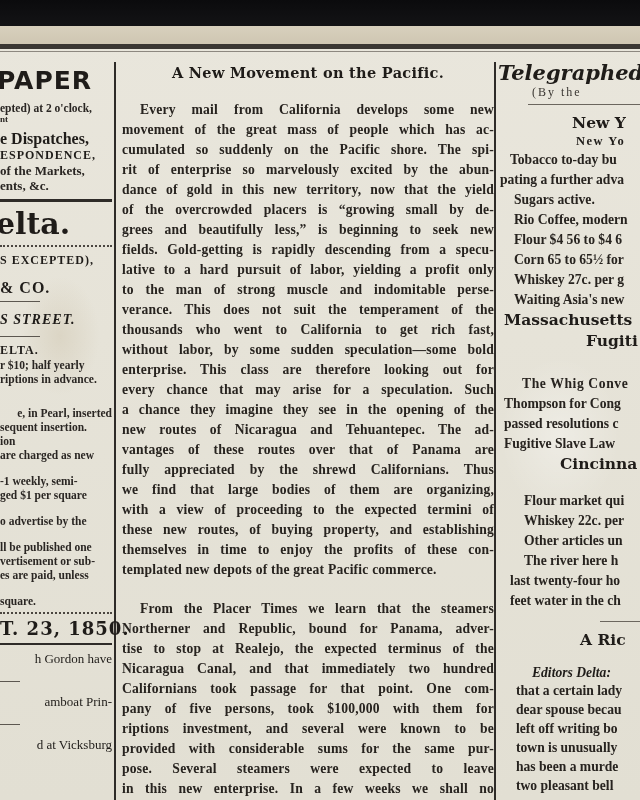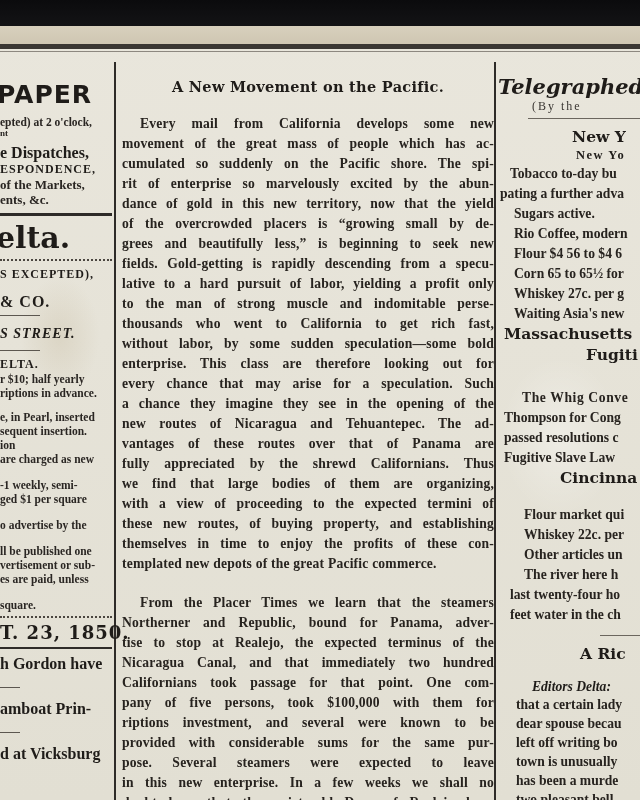--- a/index.html
+++ b/index.html
@@ -24,34 +24,34 @@
       position:absolute; left:0; top:18px; width:640px; height:5px;
       background:#3a3632;
     }
     .edge-rule2 {
       position:absolute; left:0; top:25px; width:640px; height:1px;
       background:#8d8880;
     }
     .col-rule {
       position:absolute; top:36px; width:2px; height:740px; background:#2e2b28;
     }
-    .col { position:absolute; top:48px; color:#1f1c19; }
+    .col { position:absolute; top:34px; color:#1f1c19; }
     .col-left { left:0; width:112px; }
     .col-mid { left:122px; width:372px; }
     .col-right { left:500px; width:150px; }
 
     
     .l-title { font-family:"DejaVu Sans",sans-serif; font-weight:bold; font-size:25px; letter-spacing:1px; margin:6px 0 0 -3px; white-space:nowrap; }
     .l-line { font-family:"Liberation Serif",serif; font-size:11.5px; line-height:14px; white-space:nowrap; font-weight:bold; color:#2a2623; }
     .l-big { font-family:"Liberation Serif",serif; font-size:16px; font-weight:bold; white-space:nowrap; line-height:19px; }
     .l-caps { font-family:"Liberation Serif",serif; font-size:12px; font-weight:bold; letter-spacing:1px; white-space:nowrap; line-height:15px; }
     .l-delta { font-family:"DejaVu Serif",serif; font-weight:bold; font-size:30px; white-space:nowrap; margin-left:-4px; }
     .l-street { font-family:"Liberation Serif",serif; font-style:italic; font-weight:bold; font-size:14px; letter-spacing:1px; white-space:nowrap; }
     .l-date { font-family:"DejaVu Serif",serif; font-weight:bold; font-size:18px; white-space:nowrap; letter-spacing:1px; }
-    .l-item { font-family:"Liberation Serif",serif; font-weight:bold; font-size:16px; white-space:nowrap; }
+    .l-item { font-family:"Liberation Serif",serif; font-weight:normal; font-size:13px; white-space:nowrap;text-align:right; }
     .rule-thick { height:3px; background:#2e2b28; }
     .rule-wave { height:2px; border-top:2px dotted #4b4640; }
     .rule-short { height:1px; background:#5c5750; width:40px; }
 
     
     .m-headline { font-family:"DejaVu Serif",serif; font-weight:bold; font-size:14.5px; text-align:center; margin:4px 0 2px; white-space:nowrap; letter-spacing:0.3px; }
     .m-line { font-family:"Liberation Serif",serif; font-weight:bold; font-size:13.6px; line-height:20px; text-align:justify; text-align-last:justify; white-space:nowrap; overflow:hidden; color:#27231f; letter-spacing:0.2px; }
     .m-line.indent { padding-left:18px;margin-top:19px; }
     .m-line.last { text-align-last:left; }
 
@@ -93,21 +93,21 @@
     <div class="l-delta" style="margin-top:4px;">elta.</div>
     <div class="rule-wave" style="margin-top:4px;"></div>
     <div class="l-caps" style="margin-top:4px;">S EXCEPTED),</div>
     <div class="l-caps" style="font-size:16px;margin-top:12px;">&amp; CO.</div>
     <div class="rule-short" style="margin-top:6px;"></div>
     <div class="l-street" style="margin-top:10px;">S STREET.</div>
     <div class="rule-short" style="margin-top:8px;"></div>
     <div class="l-caps" style="margin-top:6px;">ELTA.</div>
     <div class="l-line">r $10; half yearly</div>
     <div class="l-line">riptions in advance.</div>
-    <div class="l-line" style="margin-top:10px;">e, in Pearl, inserted</div>
+    <div class="l-line" style="margin-top:20px;text-align:right;">e, in Pearl, inserted</div>
     <div class="l-line">sequent insertion.</div>
     <div class="l-line">ion</div>
     <div class="l-line">are charged as new</div>
     <div class="l-line" style="margin-top:12px;">-1 weekly, semi-</div>
     <div class="l-line">ged $1 per square</div>
     <div class="l-line" style="margin-top:12px;">o advertise by the</div>
     <div class="l-line" style="margin-top:12px;">ll be published one</div>
     <div class="l-line">vertisement or sub-</div>
     <div class="l-line">es are paid, unless</div>
     <div class="l-line" style="margin-top:12px;">square.</div>
@@ -127,20 +127,21 @@
         <div class="m-line indent">Every mail from California develops some new</div>
         <div class="m-line">movement of the great mass of people which has ac-</div>
         <div class="m-line">cumulated so suddenly on the Pacific shore. The spi-</div>
         <div class="m-line">rit of enterprise so marvelously excited by the abun-</div>
         <div class="m-line">dance of gold in this new territory, now that the yield</div>
         <div class="m-line">of the overcrowded placers is “growing small by de-</div>
         <div class="m-line">grees and beautifully less,” is beginning to seek new</div>
         <div class="m-line">fields. Gold-getting is rapidly descending from a specu-</div>
         <div class="m-line">lative to a hard pursuit of labor, yielding a profit only</div>
         <div class="m-line">to the man of strong muscle and indomitable perse-</div>
+        <div class="m-line">verance. This does not suit the temperament of the</div>
         <div class="m-line">thousands who went to California to get rich fast,</div>
         <div class="m-line">without labor, by some sudden speculation—some bold</div>
         <div class="m-line">enterprise. This class are therefore looking out for</div>
         <div class="m-line">every chance that may arise for a speculation. Such</div>
         <div class="m-line">a chance they imagine they see in the opening of the</div>
         <div class="m-line">new routes of Nicaragua and Tehuantepec. The ad-</div>
         <div class="m-line">vantages of these routes over that of Panama are</div>
         <div class="m-line">fully appreciated by the shrewd Californians. Thus</div>
         <div class="m-line">we find that large bodies of them are organizing,</div>
         <div class="m-line">with a view of proceeding to the expected termini of</div>

